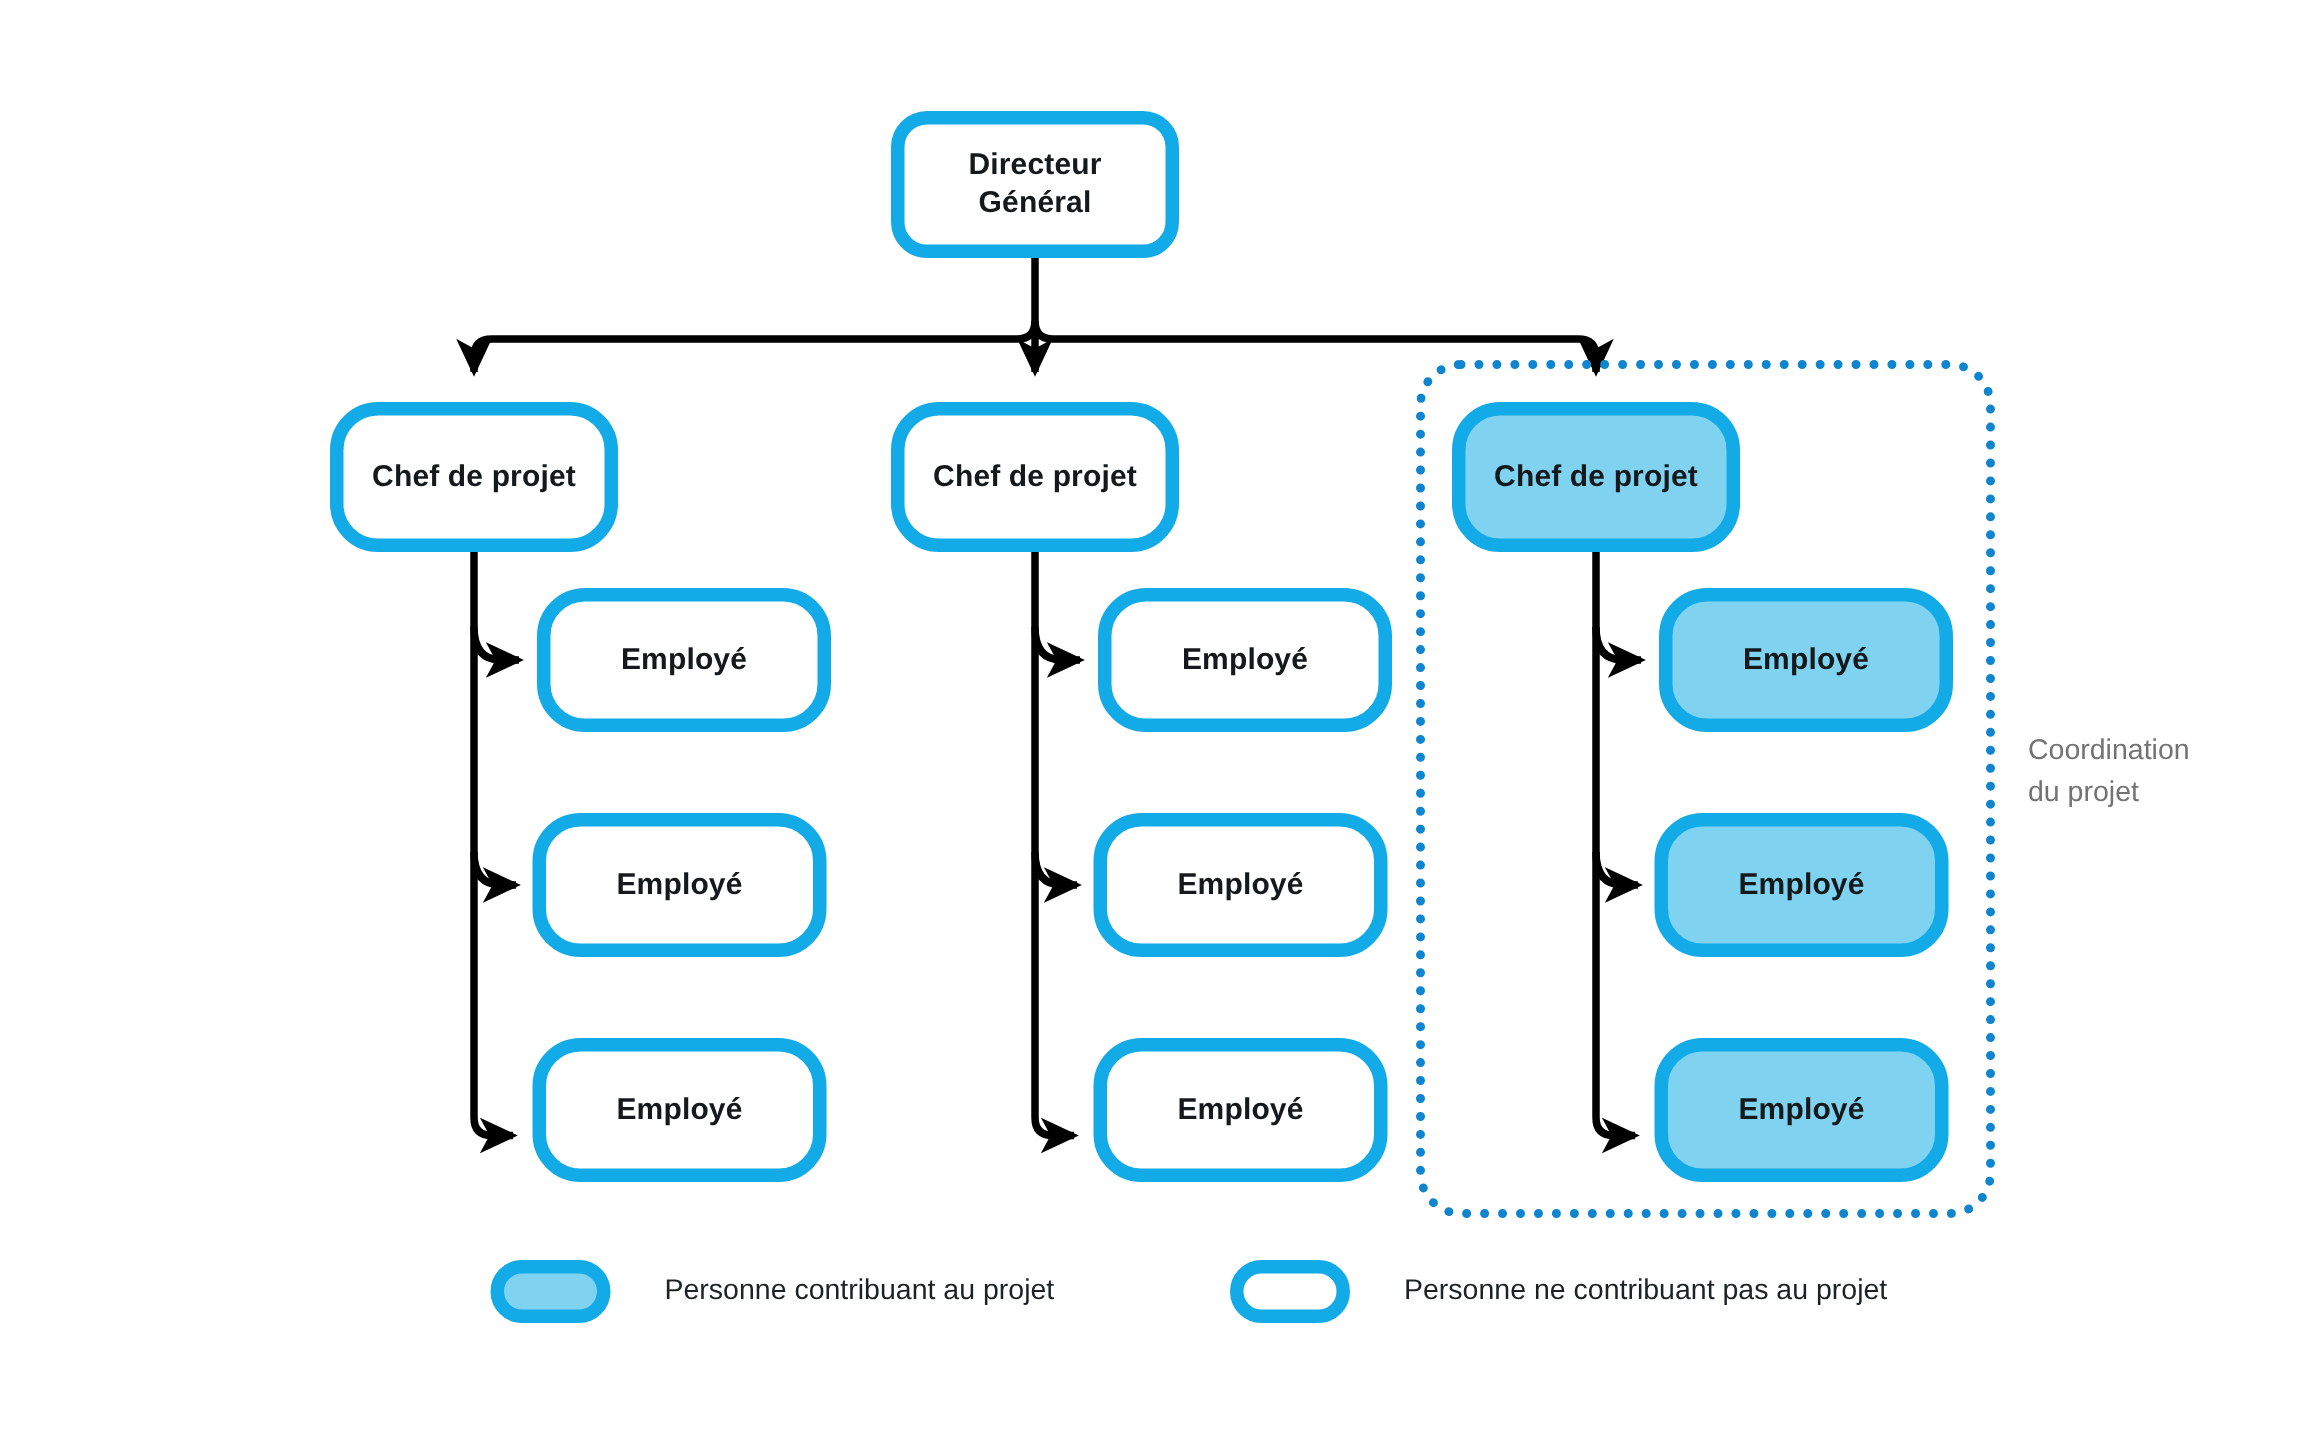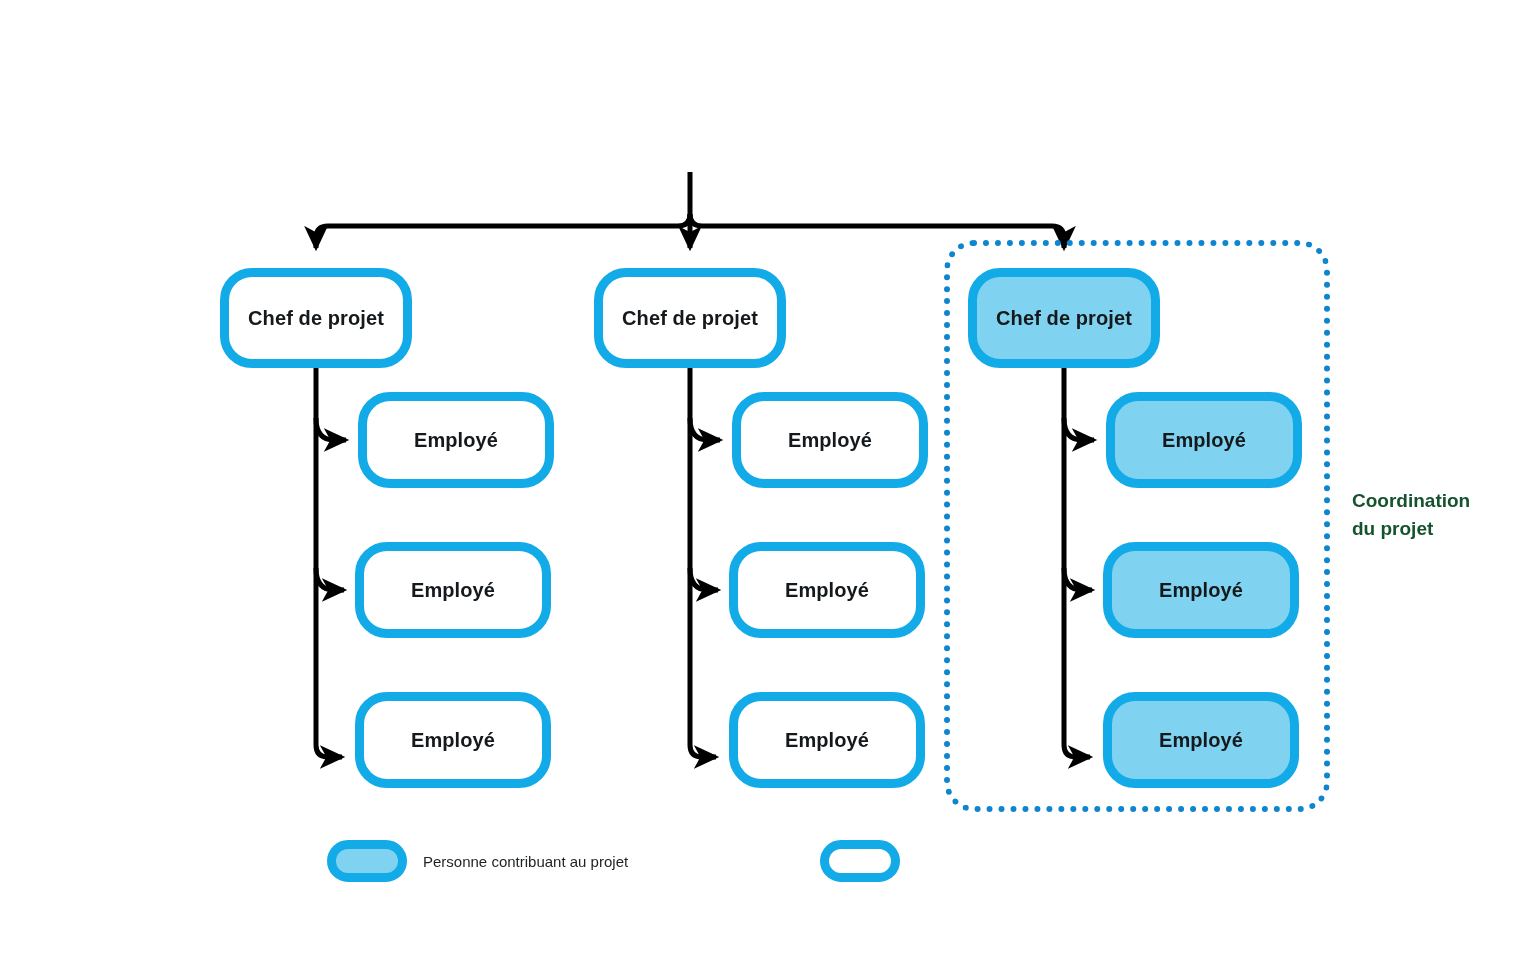--- a/index.html
+++ b/index.html
@@ -58,23 +58,23 @@
     position: absolute;
     box-sizing: border-box;
     border: 6px dotted #0E85CE;
     border-radius: 30px;
     background: transparent;
     z-index: 1;
   }
   .coord-label {
     position: absolute;
     font-size: 19px;
-    color: #14532d;
+    color: #737373;
     line-height: 1.45;
-    font-weight: bold;
+    font-weight: normal;
     white-space: pre-line;
     z-index: 4;
   }
 
   
   .legend-item {
     position: absolute;
     display: flex;
     align-items: center;
     z-index: 4;
@@ -85,22 +85,22 @@
     height: 42px;
     border: 9px solid #12ABE8;
     border-radius: 21px;
     background: #ffffff;
     flex: 0 0 auto;
   }
   .legend-pill.filled {
     background: #7FD2F0;
   }
   .legend-text {
-    margin-left: 16px;
-    font-size: 15px;
+    margin-left: 36px;
+    font-size: 19px;
     color: #1d2226;
     white-space: nowrap;
   }
 </style>
 </head>
 <body>
 
 <div id="canvas">
 
   <svg id="edges" viewBox="0 0 1536 960" width="1536" height="960" xmlns="http://www.w3.org/2000/svg">
@@ -131,20 +131,26 @@
       <path d="M 1064 368 L 1064 745 Q 1064 757 1076 757 L 1090 757" marker-end="url(#arrow)"></path>
       <path d="M 1064 418 Q 1064 440 1082 440 L 1094 440" marker-end="url(#arrow)"></path>
       <path d="M 1064 568 Q 1064 590 1082 590 L 1092 590" marker-end="url(#arrow)"></path>
     </g>
   </svg>
 
   <div class="coord-frame" style="left:944px; top:240px; width:386px; height:572px;"></div>
 
   <div class="coord-label" style="left:1352px; top:487px; width:160px;"><span>Coordination</span><br><span>du projet</span></div>
 
+  <div class="node root" style="left:594px; top:74px; width:192px; height:98px;">
+    <span>
+      <span>Directeur</span><br>
+      <span>Général</span>
+    </span>
+  </div>
 
   <div class="node" style="left:220px; top:268px; width:192px; height:100px;">
     <span>Chef de projet</span>
   </div>
   <div class="node" style="left:358px; top:392px; width:196px; height:96px;">
     <span>Employé</span>
   </div>
   <div class="node" style="left:355px; top:542px; width:196px; height:96px;">
     <span>Employé</span>
   </div>
@@ -178,15 +184,16 @@
     <span>Employé</span>
   </div>
 
   <div class="legend-item" style="left:327px; top:840px;">
     <div class="legend-pill filled"></div>
     <div class="legend-text">Personne contribuant au projet</div>
   </div>
 
   <div class="legend-item" style="left:820px; top:840px;">
     <div class="legend-pill"></div>
+    <div class="legend-text">Personne ne contribuant pas au projet</div>
   </div>
 
 </div>
 
 </body></html>

